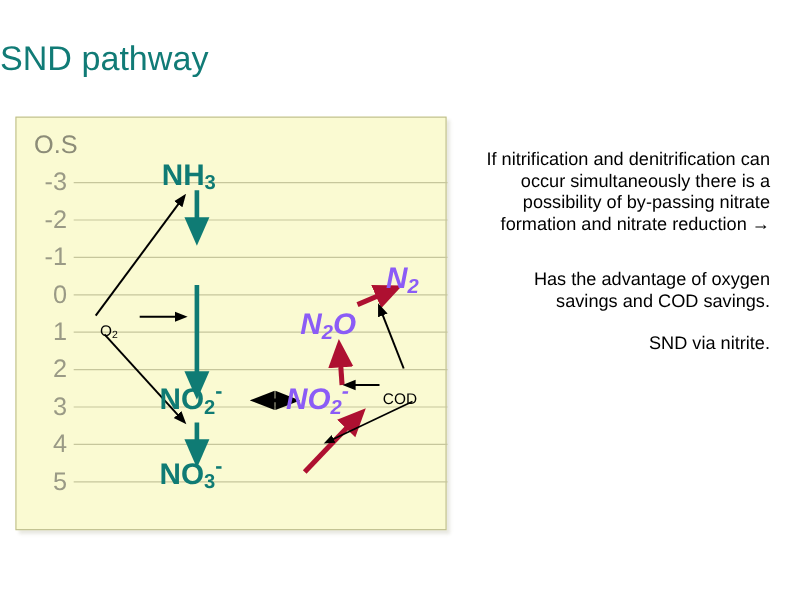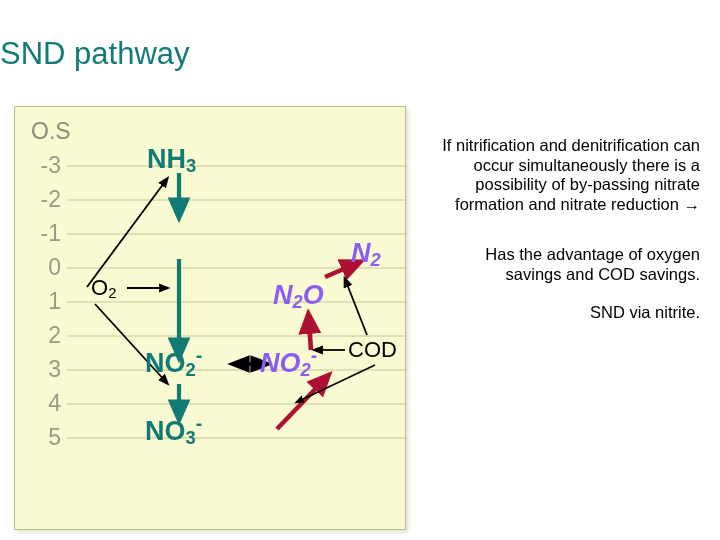--- a/index.html
+++ b/index.html
@@ -33,21 +33,21 @@
     letter-spacing: 0px;
     white-space: nowrap;
   }
 
   
   #panel {
     position: absolute;
     left: 14px;
     top: 106px;
     width: 392px;
-    height: 424px;
+    height: 376px;
     background: #FAFAD2;
     border: 1px solid #BDBD8C;
     box-shadow: 3px 3px 3px rgba(150,150,120,0.22);
     box-sizing: border-box;
   }
 
   #panel-svg {
     position: absolute;
     left: 0; top: 0;
     width: 392px;
@@ -88,24 +88,25 @@
     font-size: 0.72em;
     vertical-align: baseline;
     position: relative;
     top: -0.50em;
   }
   .teal { color: #0F7B74; }
   .red  { color: #8b5cf6; font-style: italic; }
 
   .plain-label {
     position: absolute;
-    font-size: 22px;
+    font-size: 14px;
     color: #000000;
     white-space: nowrap;
     line-height: 1;
+    margin-top: 16px;
   }
   .plain-label sub {
     font-size: 0.68em;
     vertical-align: baseline;
     position: relative;
     top: 0.22em;
   }
 
   
   #notes {

